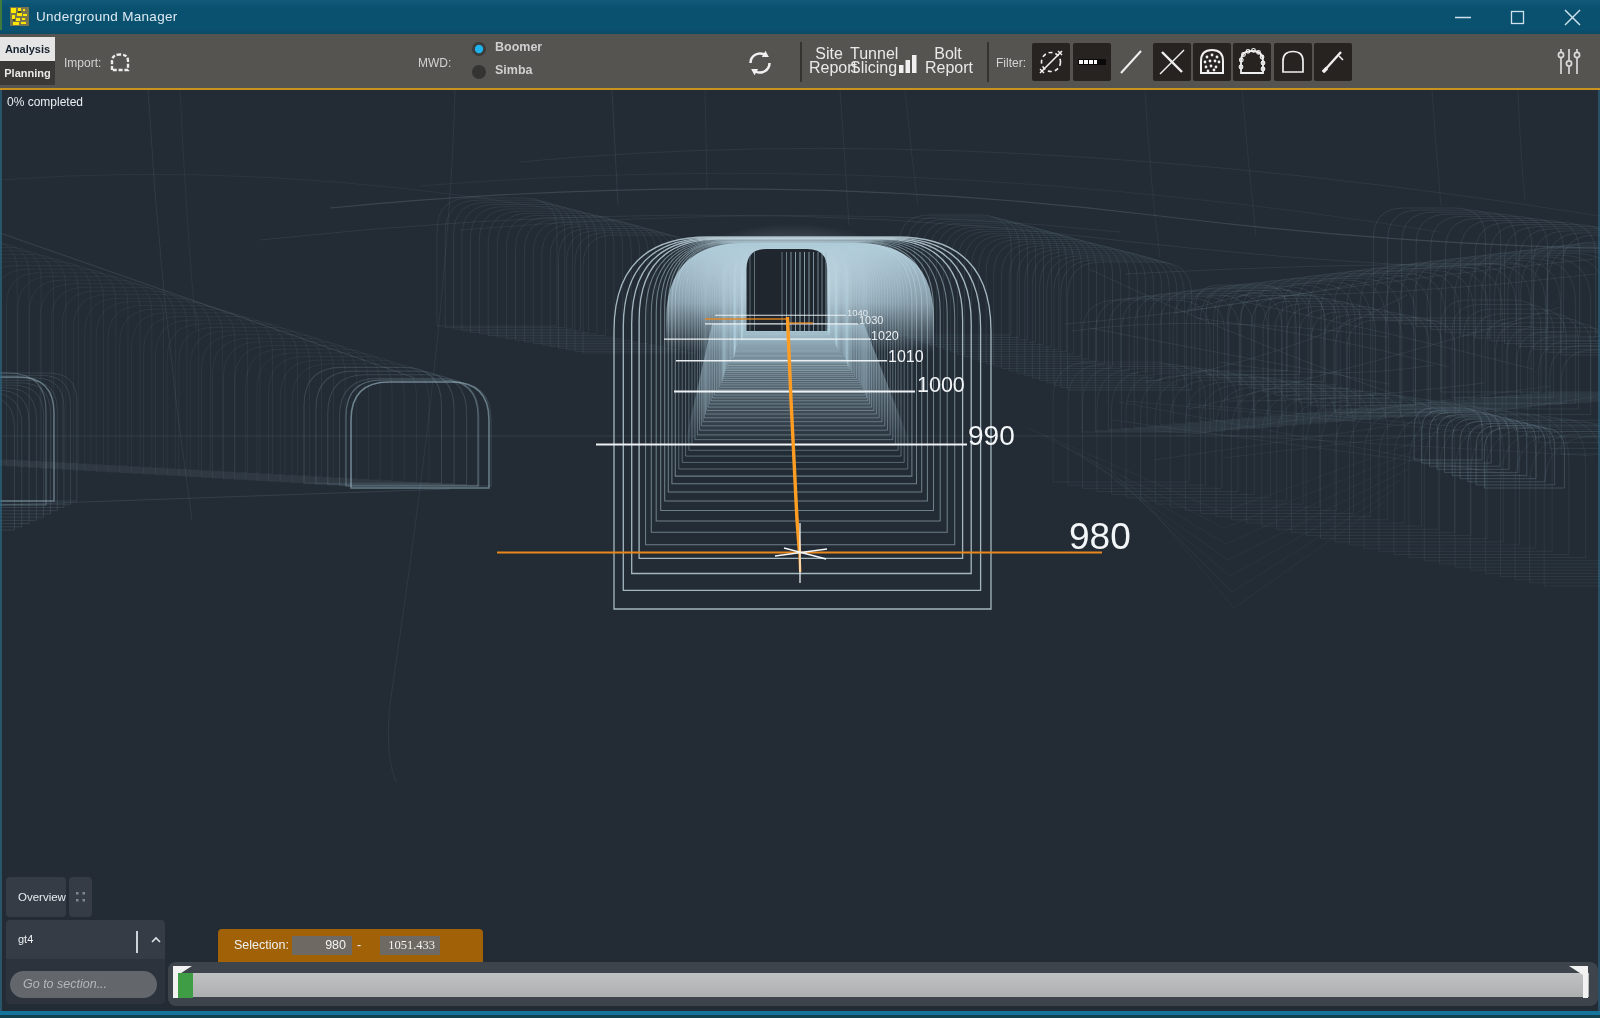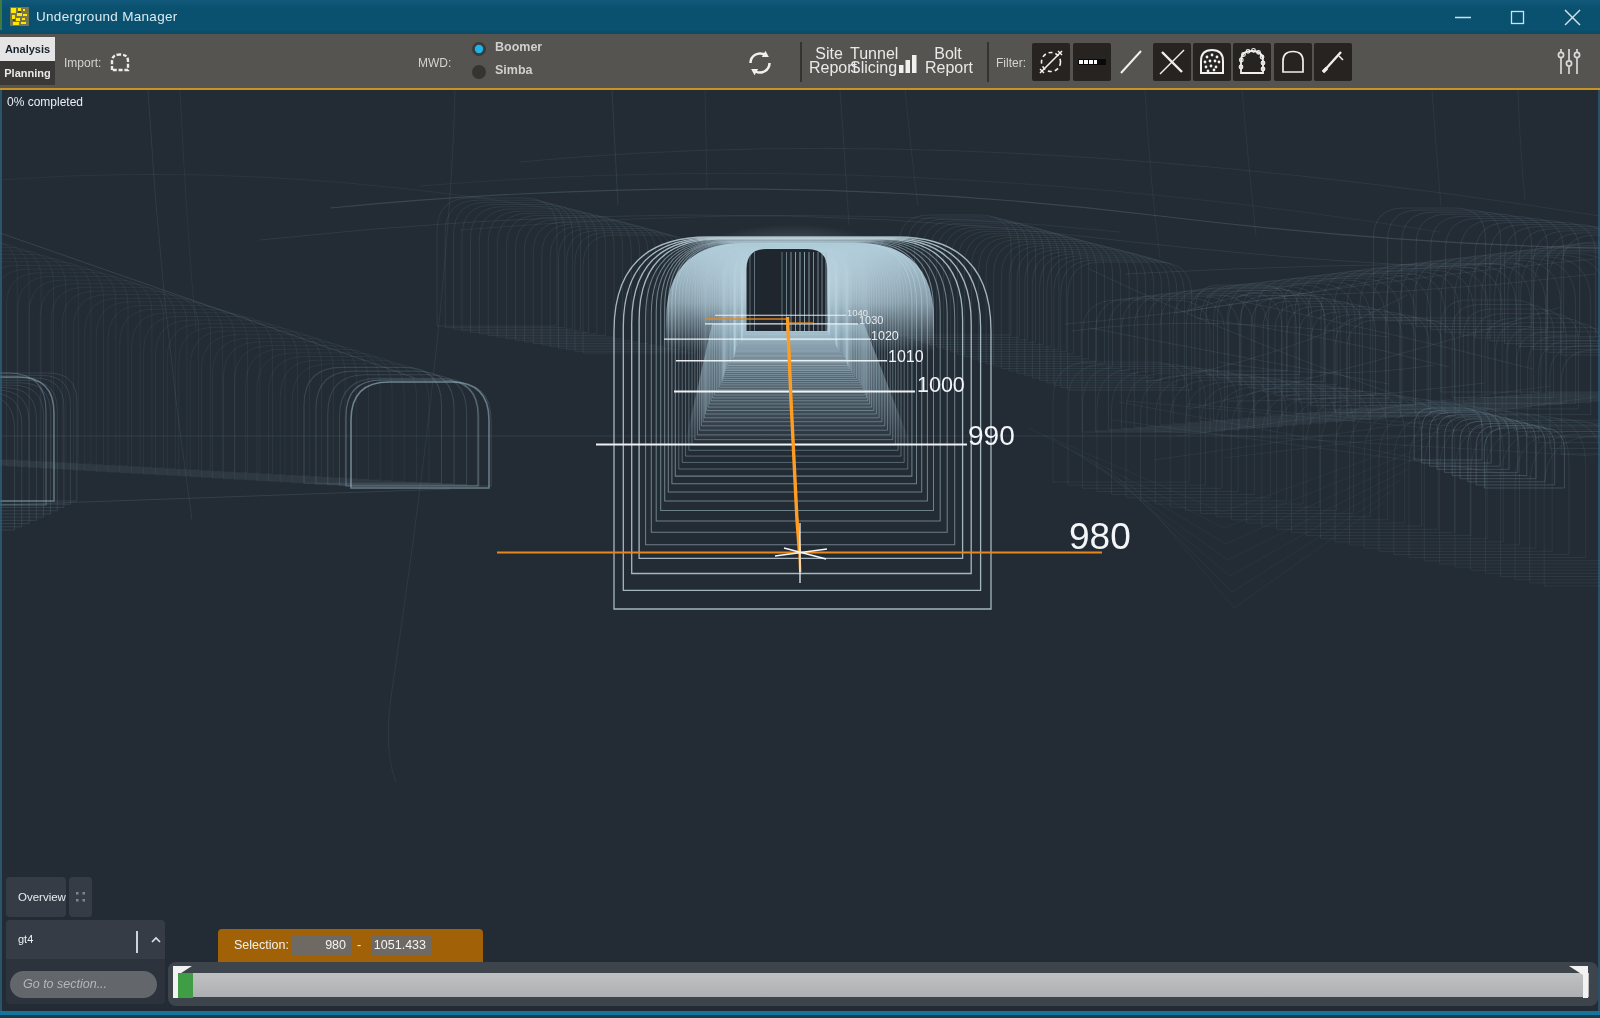--- a/index.html
+++ b/index.html
@@ -481,21 +481,21 @@
 <div id="gt4low"></div>
 <div id="goto">
       <span>Go to section...</span>
     </div>
 <div id="seltab">
       <span class="lb">Selection:</span>
   <div class="selin" style="left:74px; width:60px;">
         <span style="position:absolute; right:6px; top:2px;">980</span>
       </div>
   <span style="position:absolute; left:139px; top:9px; color:#eef1f4; font-size:12.5px;">-</span>
-  <div class="selin" style="left:153px; width:60px;">
+  <div class="selin" style="left:162px; width:60px;font-family:Liberation Serif, serif;">
         <span style="position:absolute; right:5px; top:2px;">1051.433</span>
       </div>
 </div>
 <div id="slideC">
   <div id="track"></div>
   <svg width="1430" height="44" style="position:absolute; left:0; top:0;">
     <rect x="5" y="4" width="5" height="32" fill="#f2f2f2"></rect>
     <polygon points="10,4 24,4 10,13" fill="#f2f2f2"></polygon>
     <rect x="10" y="11" width="15" height="25" fill="#3f9d45"></rect>
     <rect x="1415" y="4" width="5" height="32" fill="#f2f2f2"></rect>

